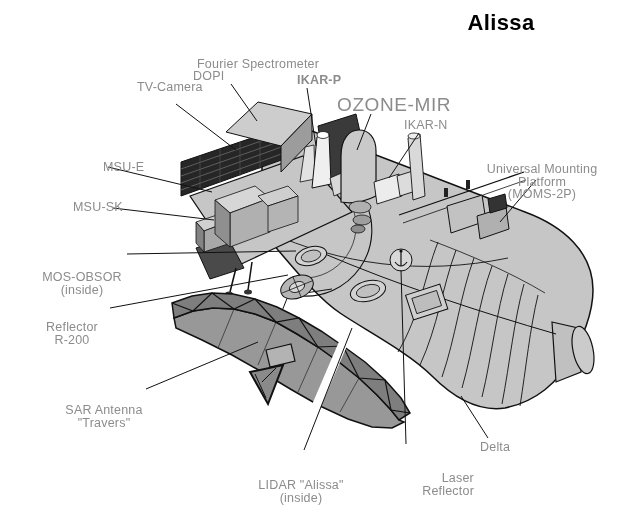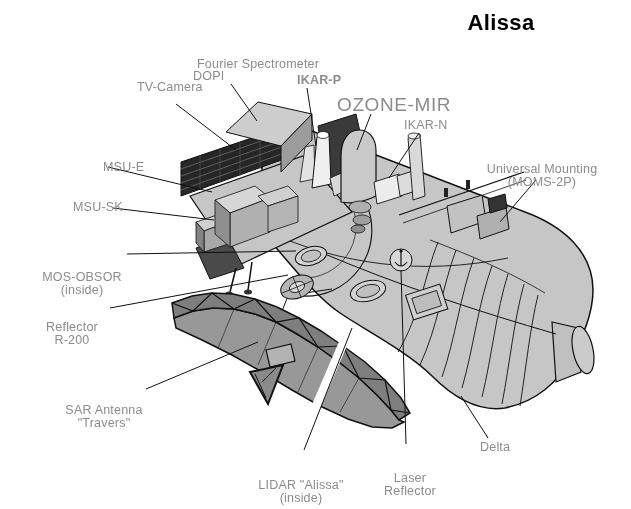--- a/index.html
+++ b/index.html
@@ -21,21 +21,21 @@
   #lbl-ikarp{left:297px;top:74px;font-weight:bold;}
   #lbl-ozone{left:337px;top:99px;}
   #lbl-ikarn{left:404px;top:119px;}
   #lbl-ump{left:472px;top:137px;width:140px;}
   #lbl-msue{left:63px;top:161px;margin-left:40px;}
   #lbl-msusk{left:73px;top:201px;}
   #lbl-mos{left:32px;top:245px;width:100px;}
   #lbl-radio{left:22px;top:295px;width:100px;}
   #lbl-sar{left:54px;top:378px;width:100px;}
   #lbl-lidar{left:246px;top:453px;width:110px;}
-  #lbl-laser{left:360px;top:446px;width:100px;}
+  #lbl-laser{left:374px;top:446px;width:100px;text-align:right;}
   #lbl-delta{left:480px;top:441px;}
 </style>
 </head>
 <body>
 
 <div id="stage">
 
   <svg id="art" width="631" height="509" viewBox="0 0 631 509">
 
     <g>
@@ -218,20 +218,21 @@
   </div>
 
   <div class="lbl" id="lbl-fourier1">Fourier Spectrometer</div>
   <div class="lbl" id="lbl-fourier2">DOPI</div>
   <div class="lbl" id="lbl-tv">TV-Camera</div>
   <div class="lbl" id="lbl-ikarp">IKAR-P</div>
   <div class="lbl" id="lbl-ozone">OZONE-MIR</div>
   <div class="lbl" id="lbl-ikarn">IKAR-N</div>
   <div class="lbl ctr" id="lbl-ump">
     <span class="ln">Universal Mounting</span>
+    <span class="ln">Platform</span>
     <span class="ln">(MOMS-2P)</span>
   </div>
   <div class="lbl" id="lbl-msue">MSU-E</div>
   <div class="lbl" id="lbl-msusk">MSU-SK</div>
   <div class="lbl ctr" id="lbl-mos">
     <span class="ln">MOS-OBSOR</span>
     <span class="ln">(inside)</span>
   </div>
   <div class="lbl ctr" id="lbl-radio">
     <span class="ln">Reflector</span>

